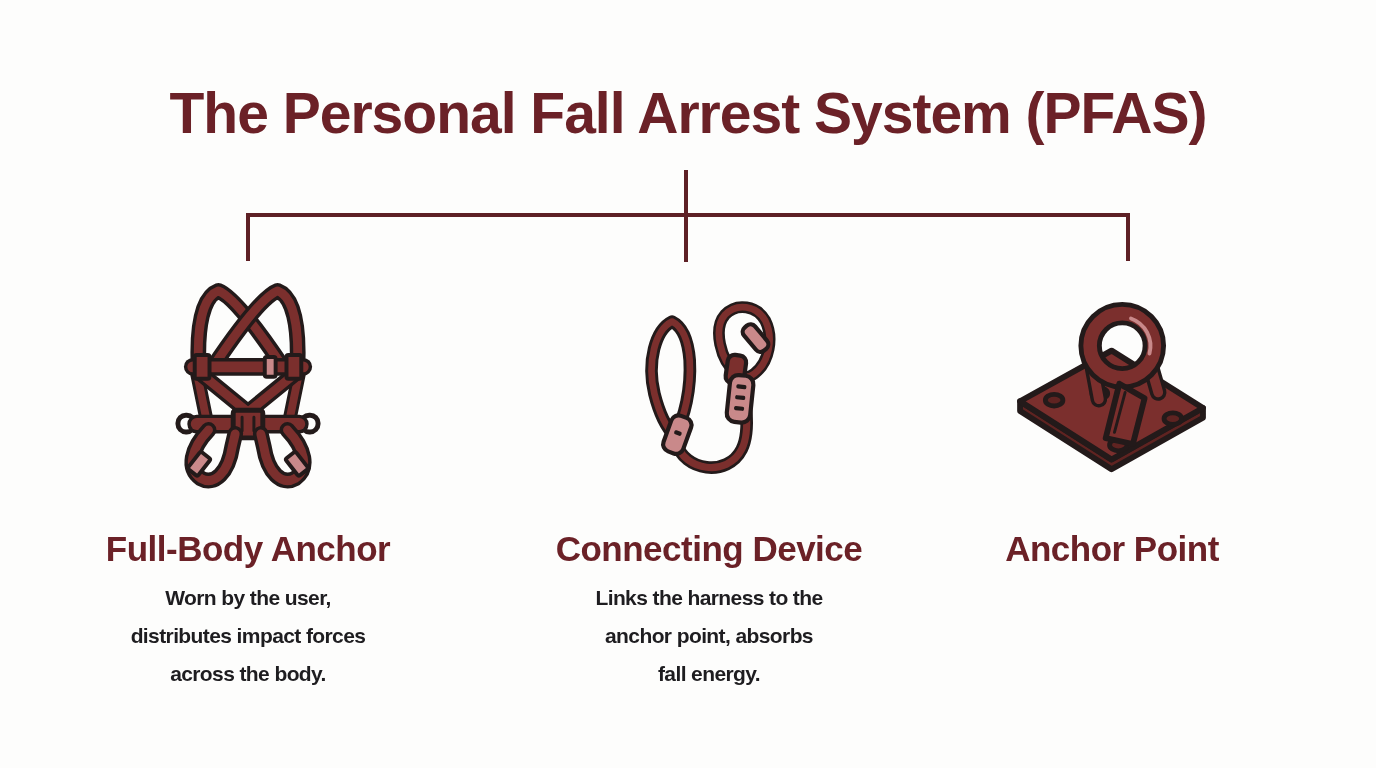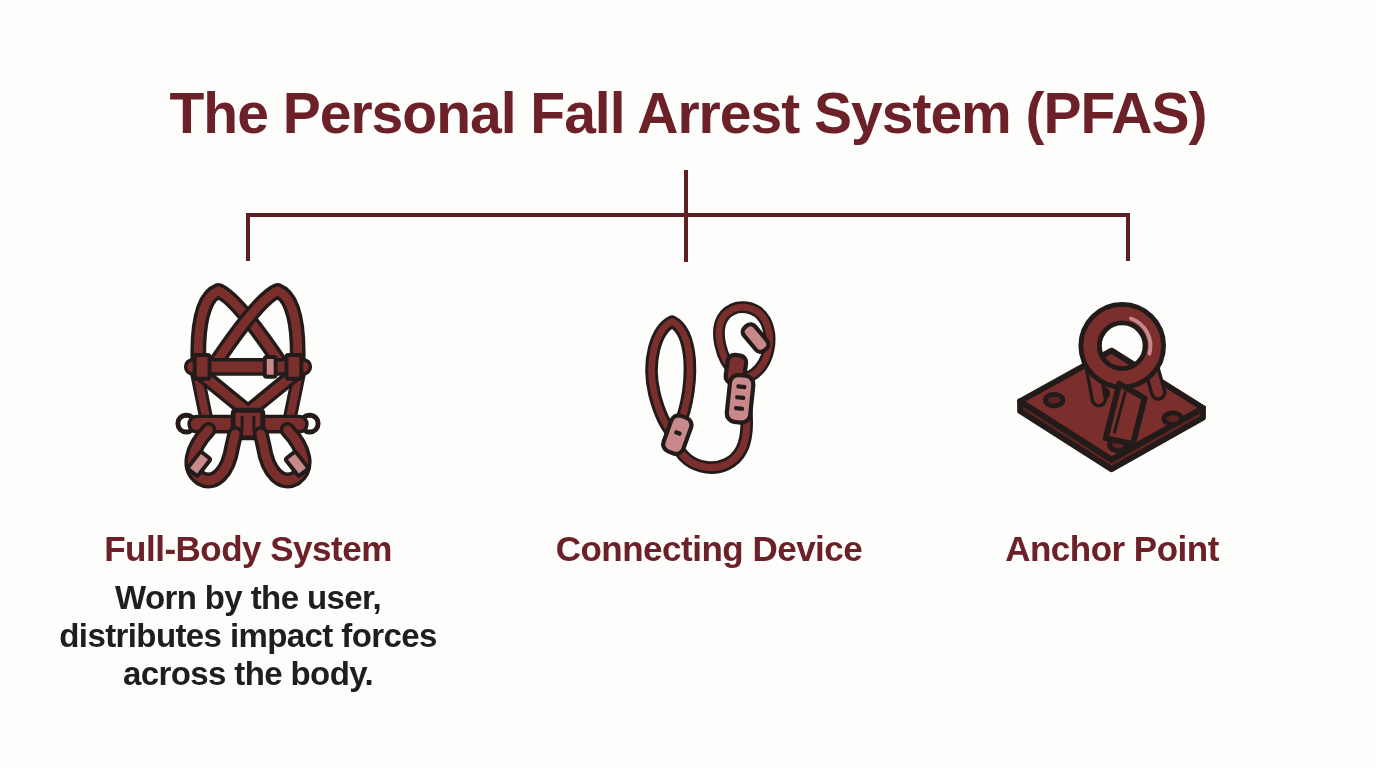--- a/index.html
+++ b/index.html
@@ -35,21 +35,21 @@
     height:250px; width:100%;
     display:flex; align-items:center; justify-content:center;
   }
   .comp-heading{
     margin-top:14px;
     font-size:35px; font-weight:bold; letter-spacing:-0.5px;
     color:var(--maroon); text-align:center; white-space:nowrap;
   }
   .comp-desc{
     margin-top:10px;
-    font-size:33px; font-weight:bold; letter-spacing:-0.6px;
+    font-size:21px; font-weight:bold; letter-spacing:-0.6px;
     line-height:38px; color:var(--text); text-align:center;
   }
   
   .ol{stroke:var(--icon-outline); fill:none; stroke-linecap:round; stroke-linejoin:round;}
   .ml{stroke:var(--icon-fill); fill:none; stroke-linecap:round; stroke-linejoin:round;}
   .fm{fill:var(--icon-fill); stroke:var(--icon-outline); stroke-linejoin:round;}
   .fa{fill:var(--icon-accent); stroke:var(--icon-outline); stroke-linejoin:round;}
   .fd{fill:var(--icon-dark); stroke:var(--icon-outline); stroke-linejoin:round;}
   .fw{fill:var(--bg); stroke:var(--icon-outline); stroke-linejoin:round;}
   .hl{stroke:var(--icon-accent); fill:none; stroke-linecap:round;}
@@ -100,21 +100,21 @@
 
         <path class="ol" stroke-width="16" d="M40 153 C22 172 18 192 32 202 C46 210 60 196 64 170 L67 157"></path>
         <path class="ml" stroke-width="9" d="M40 153 C22 172 18 192 32 202 C46 210 60 196 64 170 L67 157"></path>
         <path class="ol" stroke-width="16" d="M120 153 C138 172 142 192 128 202 C114 210 100 196 96 170 L93 157"></path>
         <path class="ml" stroke-width="9" d="M120 153 C138 172 142 192 128 202 C114 210 100 196 96 170 L93 157"></path>
 
         <rect class="fa" stroke-width="4" x="24" y="176" width="13" height="22" rx="2" transform="rotate(38 30 187)"></rect>
         <rect class="fa" stroke-width="4" x="123" y="176" width="13" height="22" rx="2" transform="rotate(-38 130 187)"></rect>
       </svg>
     </div>
-    <div class="comp-heading">Full-Body System</div>
+    <div class="comp-heading">Full-Body Anchor</div>
     <div class="comp-desc">Worn by the user,<br>distributes impact forces<br>across the body.</div>
   </div>
 
   <div class="column c2">
     <div class="icon-area">
       <svg width="168" height="212" viewBox="0 0 200 235">
 
         <path class="ol" stroke-width="14" d="M133 98 C113 82 105 44 119 28 C133 13 157 17 167 35 C177 55 172 84 154 98 C146 104 140 103 133 98 Z"></path>
         <path class="ml" stroke-width="8" d="M133 98 C113 82 105 44 119 28 C133 13 157 17 167 35 C177 55 172 84 154 98 C146 104 140 103 133 98 Z"></path>
 
@@ -135,20 +135,21 @@
 
         <g transform="rotate(6 137 128)">
           <rect class="fa" stroke-width="5" x="123" y="100" width="28" height="56" rx="10"></rect>
           <rect class="slot" x="131" y="111" width="12" height="5" rx="2"></rect>
           <rect class="slot" x="131" y="124" width="12" height="5" rx="2"></rect>
           <rect class="slot" x="131" y="137" width="12" height="5" rx="2"></rect>
         </g>
       </svg>
     </div>
     <div class="comp-heading">Connecting Device</div>
+    <div class="comp-desc">Links the harness to the<br>anchor point, absorbs<br>fall energy.</div>
   </div>
 
   <div class="column c3">
     <div class="icon-area">
       <svg width="215" height="180" viewBox="0 0 220 185">
 
         <path class="fd" stroke-width="6" d="M15 104 L109 164 L203 111 L203 121 L109 174 L15 114 Z"></path>
 
         <path class="fm" stroke-width="6" d="M15 104 L109 52 L203 111 L109 164 Z"></path>
 

